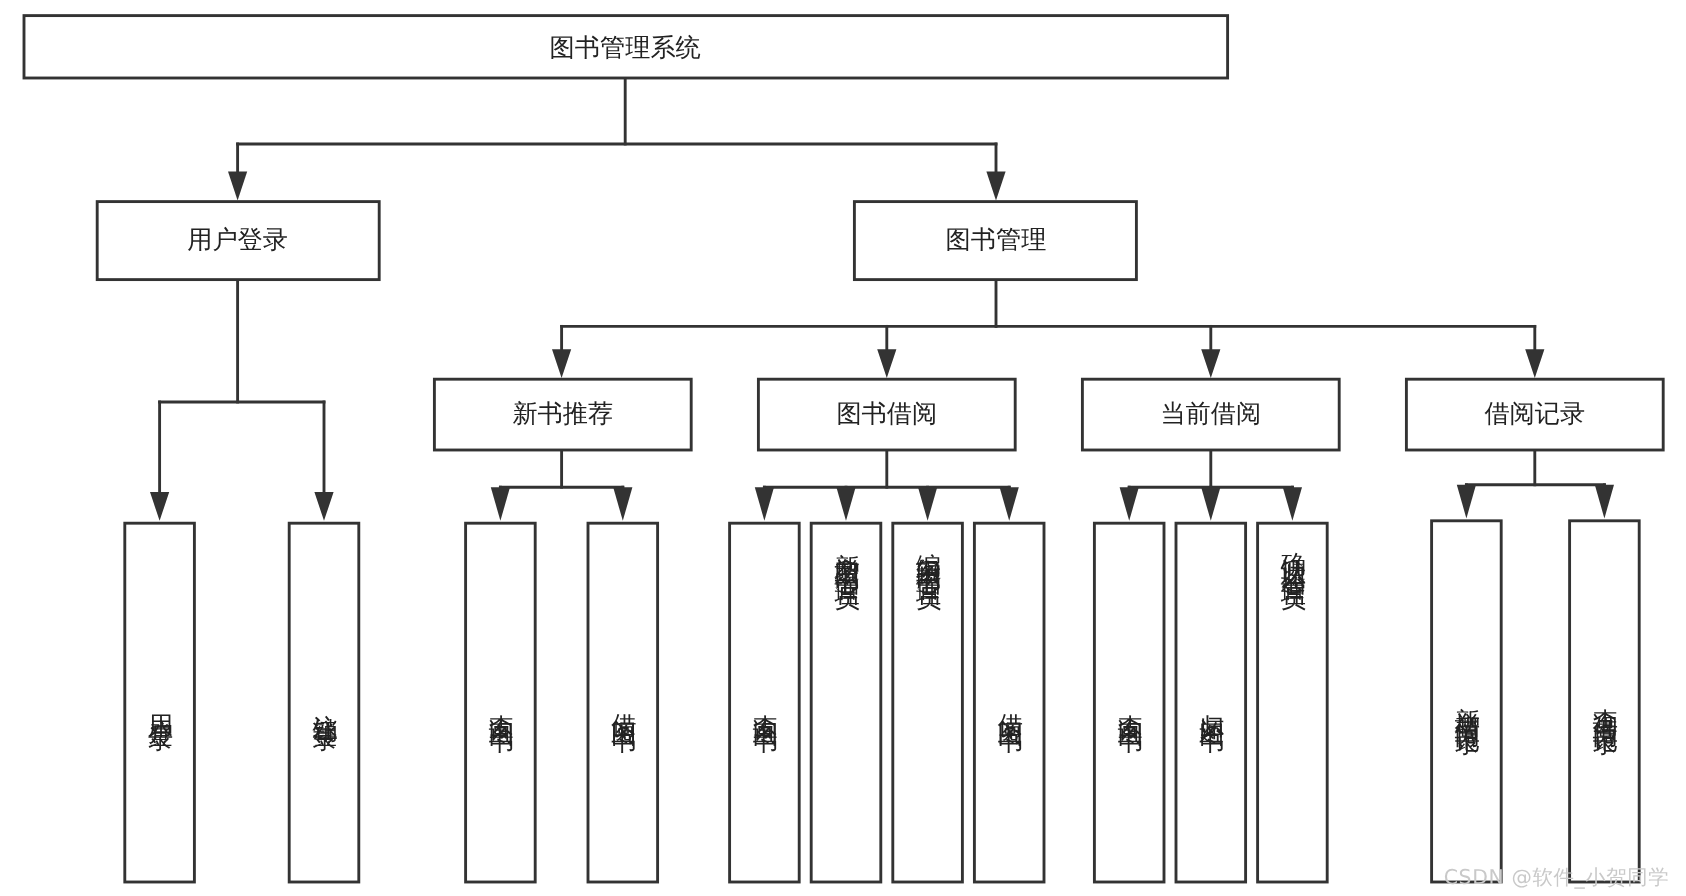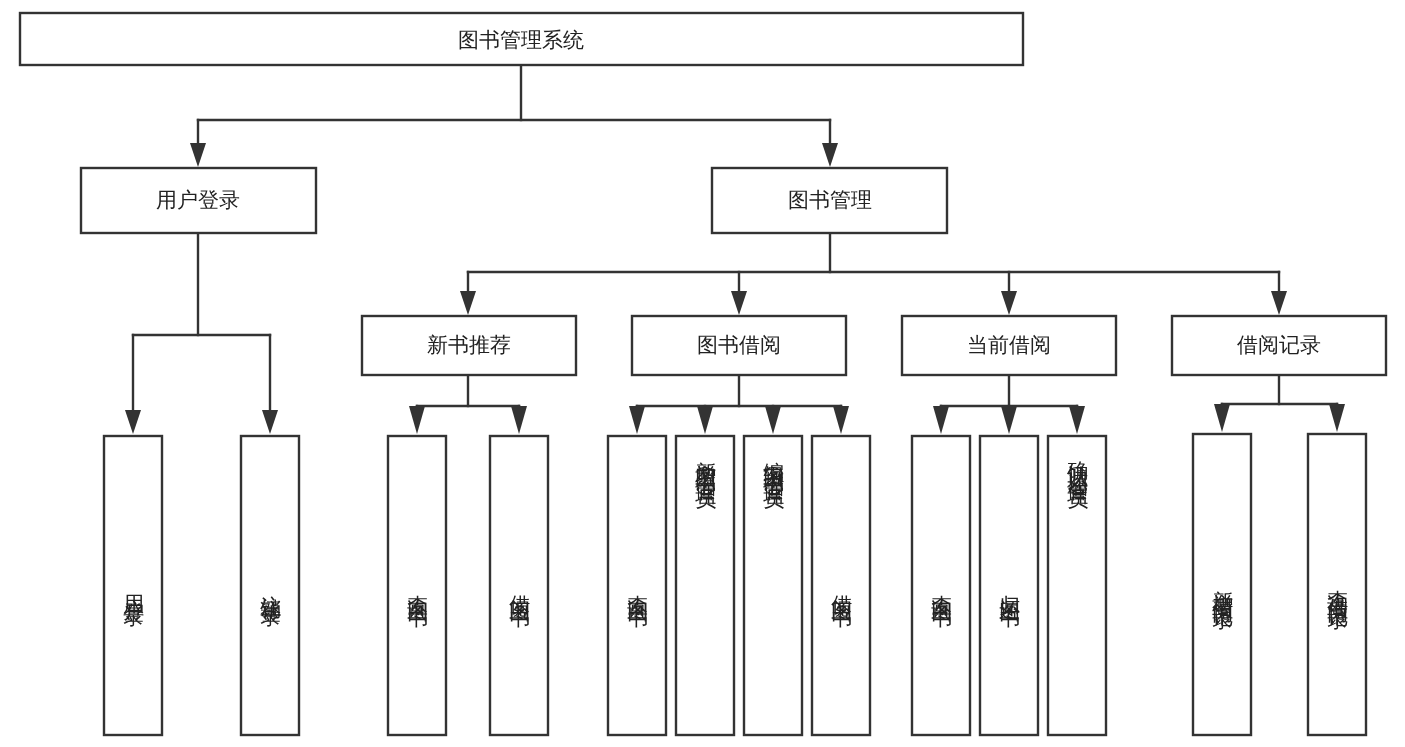--- a/index.html
+++ b/index.html
@@ -228,20 +228,21 @@
     <div class="vlabel" style="position:absolute;left:812px;top:436px;width:58px;height:299px;">借阅图书</div>
 
     <div class="vlabel" style="position:absolute;left:912px;top:436px;width:58px;height:299px;">查询图书</div>
     <div class="vlabel" style="position:absolute;left:980px;top:436px;width:58px;height:299px;">归还图书</div>
     <div class="vlabel vlabel-top" style="position:absolute;left:1048px;top:436px;width:58px;height:299px;">确认归还（管理员）</div>
 
     <div class="vlabel" style="position:absolute;left:1193px;top:434px;width:58px;height:301px;">新增借阅记录</div>
     <div class="vlabel" style="position:absolute;left:1308px;top:434px;width:58px;height:301px;">查询借阅记录</div>
   </div>
 
+  <div class="watermark">CSDN @软件_小贺同学</div>
 </div>
 
 <style>
   .vlabel {
     writing-mode: vertical-rl;
     text-orientation: upright;
     display: flex;
     align-items: center;
     justify-content: center;
     font-family: "DejaVu Sans", "Liberation Sans", sans-serif;

